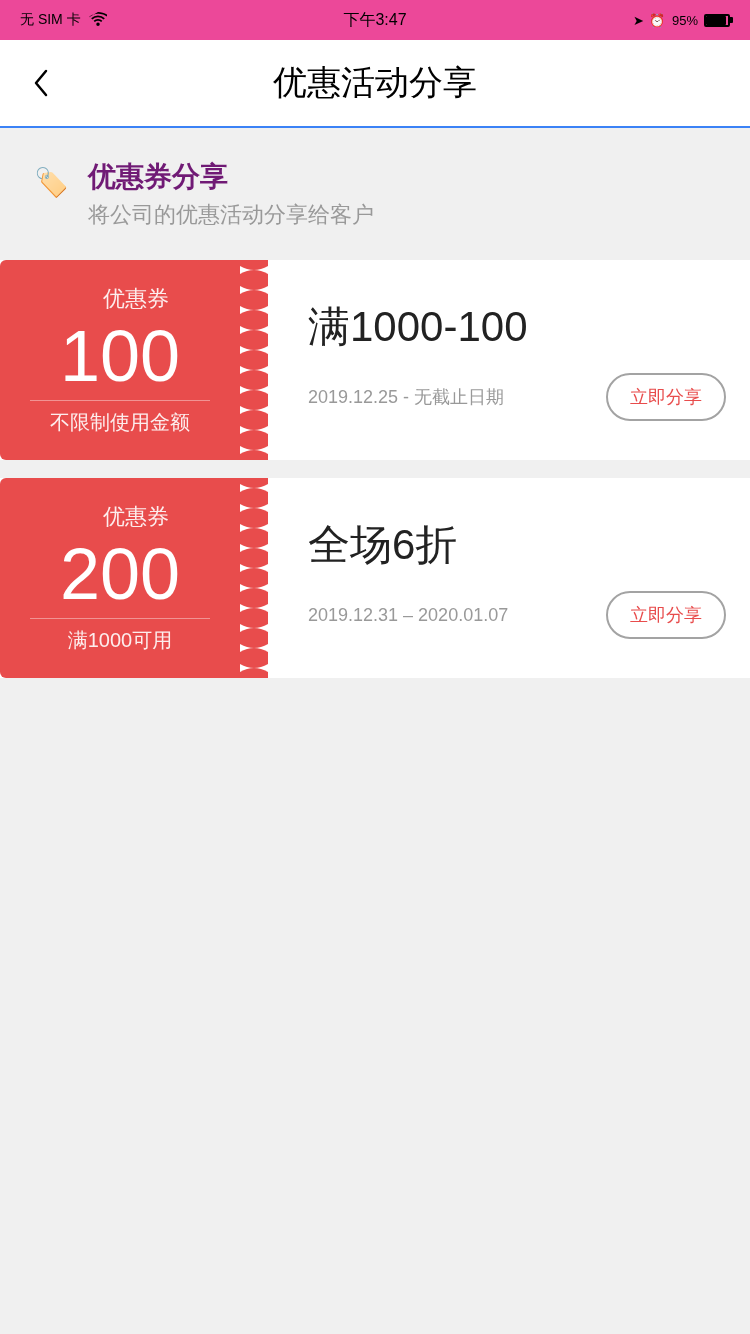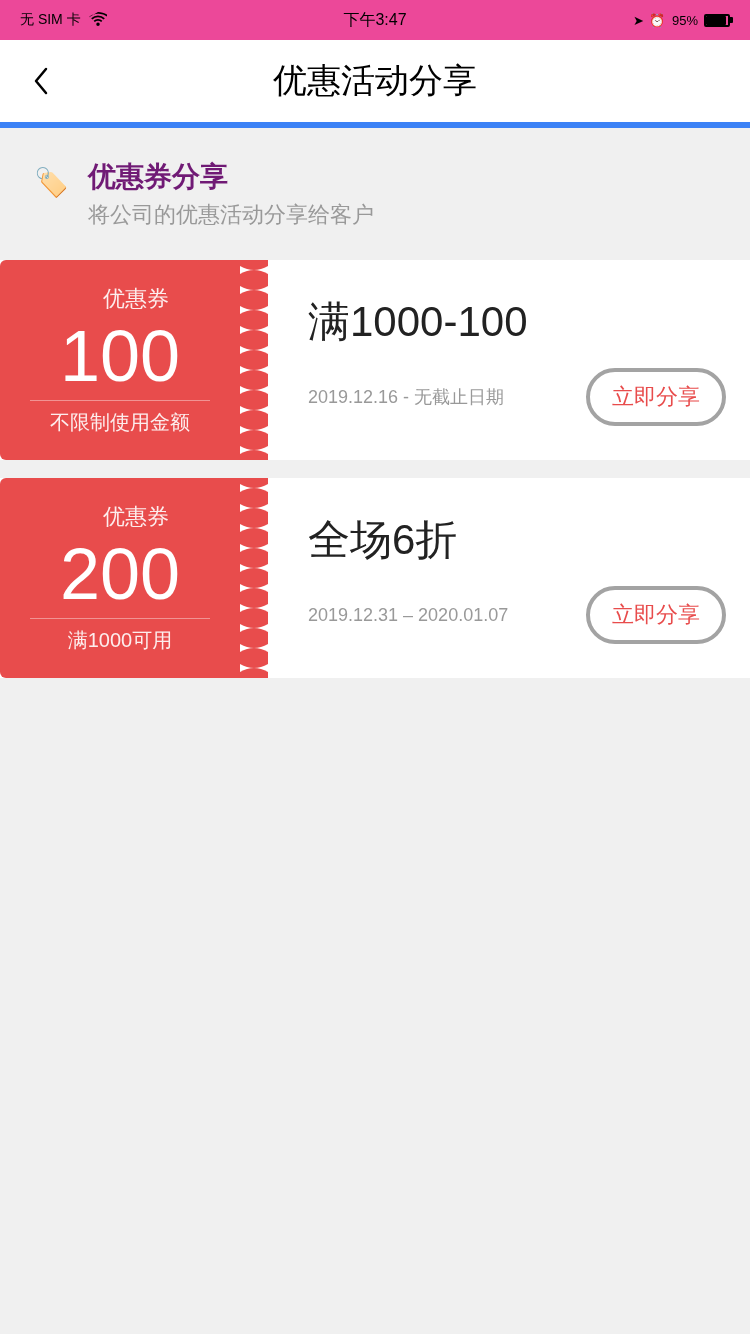--- a/index.html
+++ b/index.html
@@ -46,21 +46,21 @@
 
     
     .nav-bar {
       width: 750px;
       height: 88px;
       background: #fff;
       display: flex;
       align-items: center;
       justify-content: center;
       position: relative;
-      border-bottom: 6px solid #3b82f6;
+      border-bottom: 2px solid #3b82f6;
     }
     .nav-back {
       position: absolute;
       left: 20px;
       top: 50%;
       transform: translateY(-50%);
       width: 44px;
       height: 44px;
       display: flex;
       align-items: center;
@@ -159,26 +159,26 @@
     .coupon-bottom {
       display: flex;
       align-items: center;
       justify-content: space-between;
     }
     .coupon-date {
       font-size: 18px;
       color: #999;
     }
     .share-btn {
-      border: 4px solid #a3a3a3;
+      border: 2px solid #a3a3a3;
       color: #e84c4c;
       background: #fff;
       border-radius: 30px;
       padding: 10px 22px;
-      font-size: 22px;
+      font-size: 18px;
       cursor: pointer;
       white-space: nowrap;
     }
 
     
     .coupon-card {
       position: relative;
     }
 
     
@@ -251,21 +251,21 @@
               <path d="M0,20 L28,20 L28,14 Q14,6 0,14 Z" fill="#e84c4c"></path>
             </pattern>
           </defs>
           <rect width="28" height="200" fill="url(#scallop0)"></rect>
         </svg>
       </div>
 
       <div class="coupon-right">
         <span class="coupon-name">满1000-100</span>
         <div class="coupon-bottom">
-          <span class="coupon-date">2019.12.16 - 无截止日期</span>
+          <span class="coupon-date">2019.12.25 - 无截止日期</span>
           <button class="share-btn">立即分享</button>
         </div>
       </div>
     </div>
   </div>
 
   <div class="coupon-card">
     <div style="display:flex;align-items:stretch;width:100%;overflow:hidden;border-radius:6px;position:relative;">
 
       <div style="width:240px;background:#e84c4c;display:flex;flex-direction:column;align-items:center;justify-content:center;padding:24px 10px;flex-shrink:0;position:relative;">

